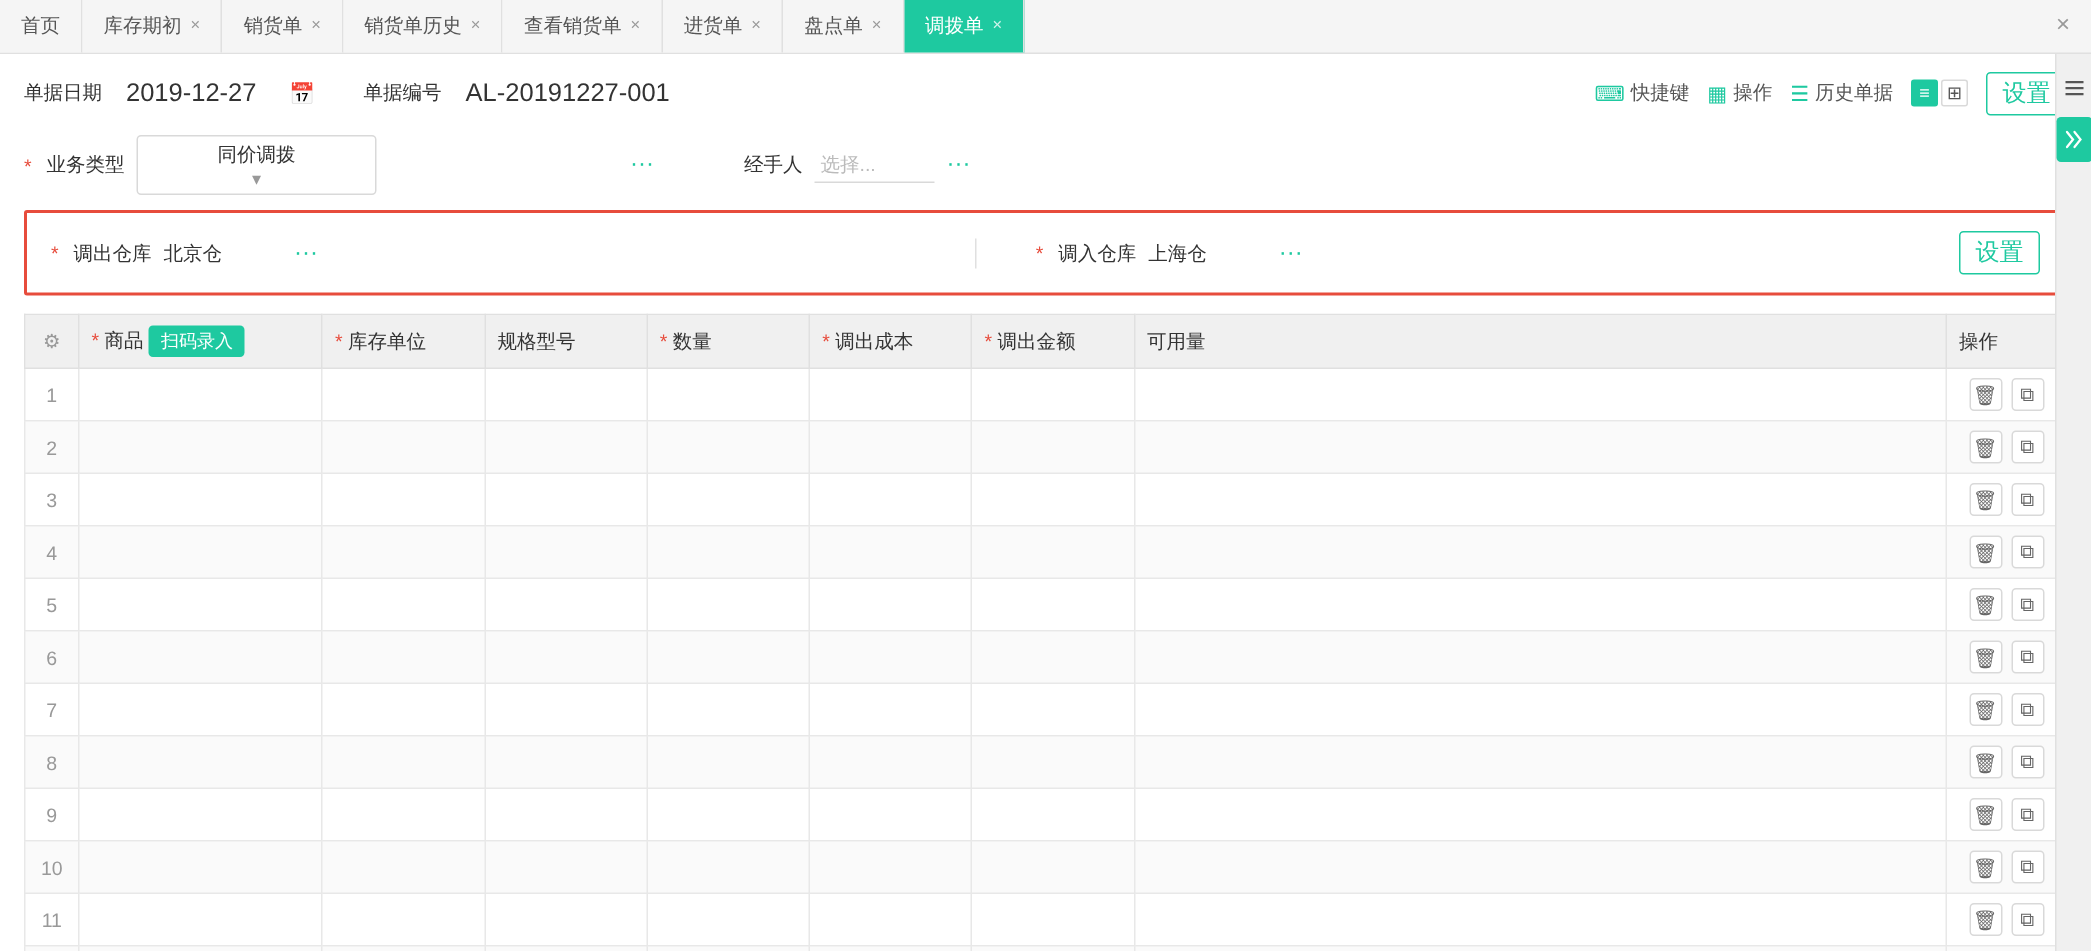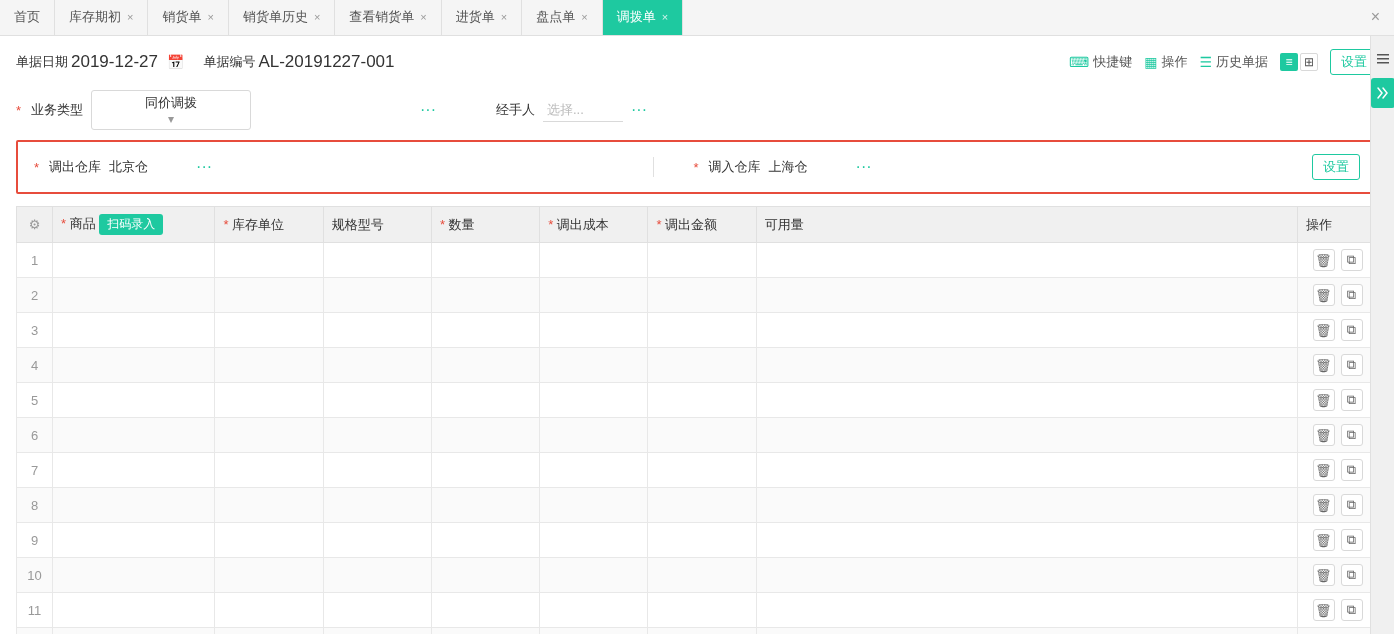--- a/index.html
+++ b/index.html
@@ -62,21 +62,21 @@
     
     .form-header {
       display: flex;
       align-items: center;
       margin-bottom: 12px;
       height: 32px;
     }
     .form-header-left {
       display: flex;
       align-items: center;
-      gap: 3px;
+      gap: 16px;
     }
     .form-field-label {
       color: #333;
       font-size: 13px;
     }
     .form-field-value {
       color: #333;
       font-size: 17px;
       font-weight: 500;
     }
@@ -102,21 +102,21 @@
       color: #555;
     }
     .header-action .icon { color: #1ec9a0; font-size: 14px; }
     .btn-setting {
       background: #fff;
       border: 1px solid #1ec9a0;
       color: #1ec9a0;
       padding: 3px 10px;
       border-radius: 3px;
       cursor: pointer;
-      font-size: 13px;
+      font-size: 16px;
     }
     .header-lines {
       display: flex;
       gap: 2px;
     }
     .header-line-icon {
       width: 18px;
       height: 18px;
       background: #1ec9a0;
       border-radius: 2px;

